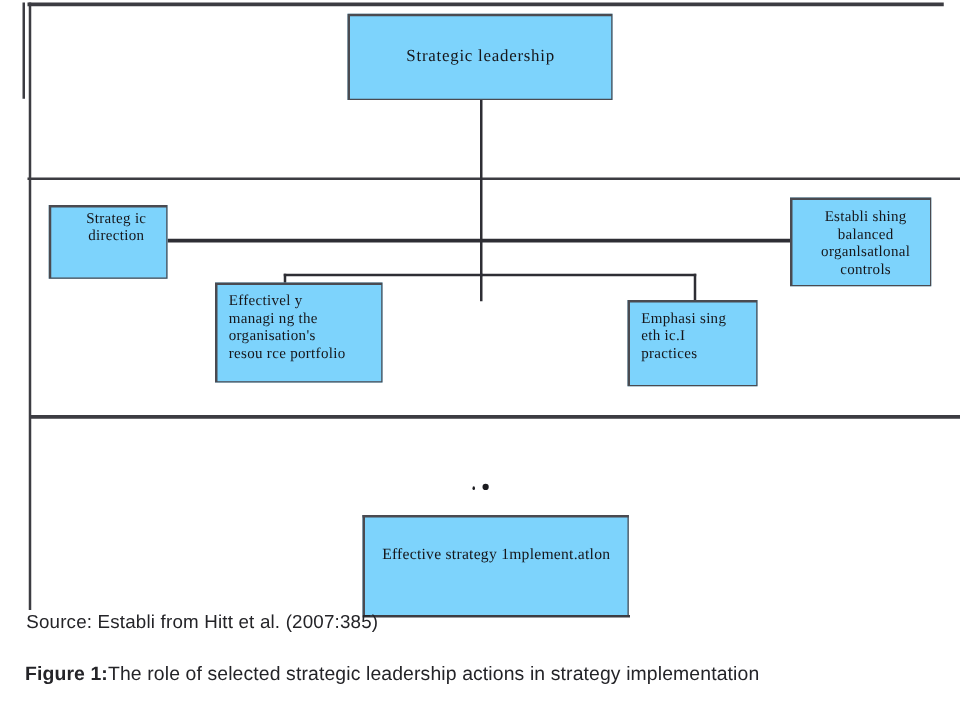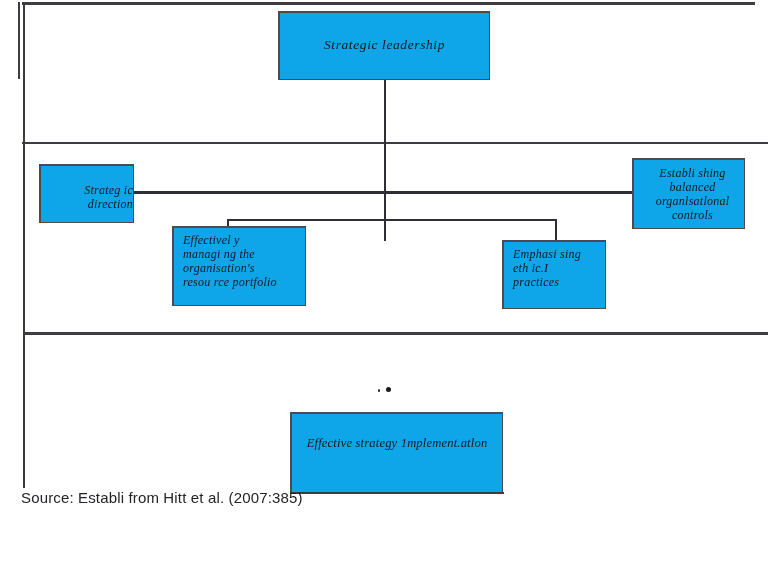--- a/index.html
+++ b/index.html
@@ -27,27 +27,26 @@
   }
   .conn {
     position: absolute;
     background: #2e2e34;
   }
 
   
   .dbox {
     position: absolute;
     box-sizing: border-box;
-    background: #0ea5e9;
+    background: #7dd3fc;
     border: 1px solid #4a4a50;
     border-top-width: 2px;
     border-left-width: 2px;
     color: #16161a;
     font-family: "Liberation Serif", serif;
-    font-style: italic;
   }
   .dbox .txt {
     display: block;
     white-space: pre-line;
     letter-spacing: 0.25px;
   }
 
   
   #box-strategic-leadership {
     left: 278px;
@@ -65,24 +64,24 @@
   }
 
   
   #box-strategic-direction {
     left: 39px;
     top: 164px;
     width: 95px;
     height: 59px;
   }
   #box-strategic-direction .txt {
-    text-align: right;
+    text-align: center;
     font-size: 12px;
     line-height: 13.5px;
-    padding: 18px 0 0 12px;
+    padding: 2px 0 0 12px;
   }
 
   
   #box-establishing-controls {
     left: 632px;
     top: 158px;
     width: 113px;
     height: 71px;
   }
   #box-establishing-controls .txt {
@@ -235,14 +234,17 @@
     <span class="txt">Effective  strategy  1mplement.atlon</span>
   </div>
 
   <div class="speck" style="left:378px; top:389px; width:2px; height:3px;"></div>
   <div class="speck" style="left:386px; top:387px; width:5px; height:5px;"></div>
 
   <div class="cap" id="source-line">
     <span>Source: Establi from Hitt et al. (2007:385)</span>
   </div>
 
+  <div class="cap" id="figure-caption">
+    <span class="lead">Figure  1:</span><span>The role of selected strategic leadership actions in strategy implementation</span>
+  </div>
 
 </div>
 
 </body></html>

